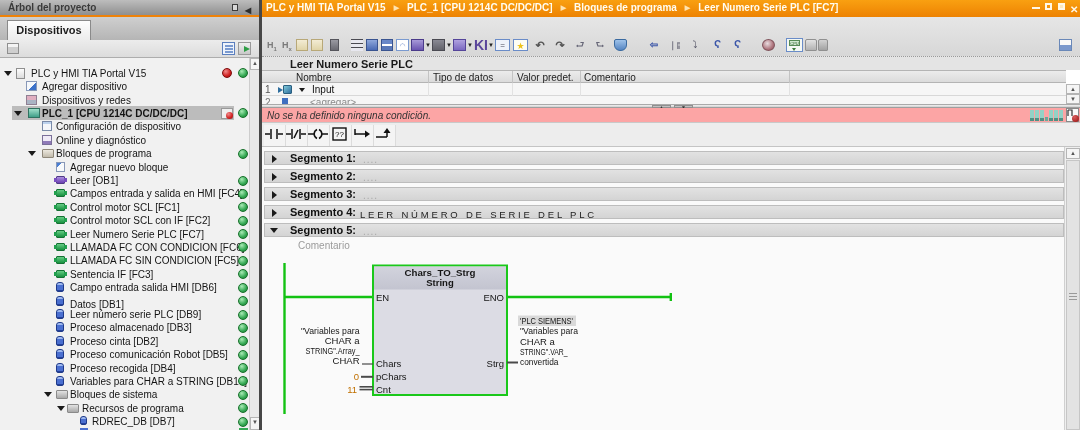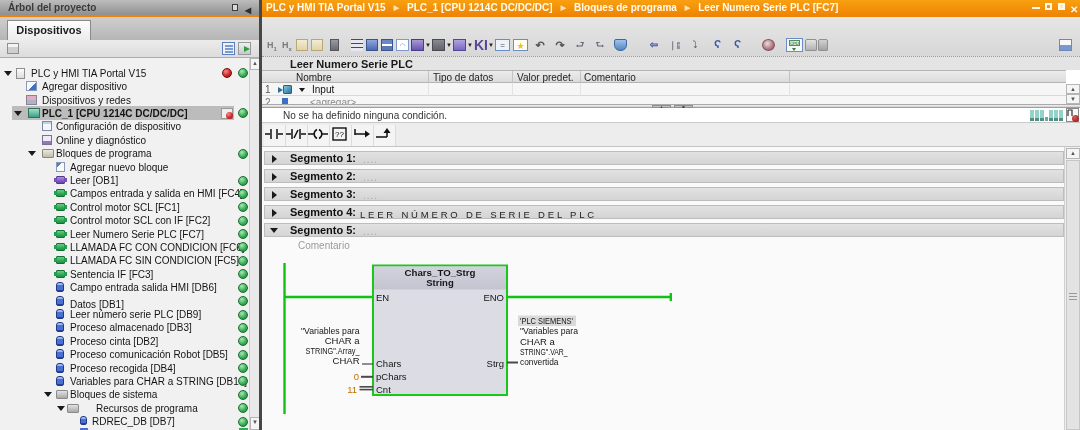--- a/index.html
+++ b/index.html
@@ -62,22 +62,22 @@
 
 #vtab{left:0;top:70px;width:818px;height:34px;background:#fff;}
 #vhead{left:0;top:0;width:804px;height:13px;background:linear-gradient(#ececec,#dbdbdb);
  border-top:1px solid #b4b4b4;border-bottom:1px solid #b4b4b4;}
 .vh{position:absolute;top:1px;font-size:10px;color:#222;}
 .vline{position:absolute;width:1px;background:#c3c3c3;}
 #r1{left:0;top:13px;width:804px;height:13px;background:#f6f6f6;border-bottom:1px solid #d8d8d8;}
 #r2{left:0;top:26px;width:804px;height:8px;background:#f6f6f6;overflow:hidden;}
 #splitter{left:0;top:104px;width:818px;height:4px;background:linear-gradient(#f2f2f2,#cfcfcf);
  border-top:1px solid #aaa;border-bottom:1px solid #9f9f9f;}
-#cond{left:0;top:108px;width:818px;height:15px;background:#ffffff;border-bottom:1px solid #c9c9c9;
- font-size:10px;color:#333;line-height:15px;padding-left:21px;}
+#cond{left:0;top:108px;width:818px;height:15px;background:#fca5a5;border-bottom:1px solid #c9c9c9;
+ font-size:10px;color:#333;line-height:15px;padding-left:5px;font-style:italic;}
 #ladtool{left:0;top:123px;width:818px;height:24px;background:#ededed;border-bottom:1px solid #c4c4c4;}
 .lcell{position:absolute;top:2px;width:22px;height:21px;background:#f4f4f4;border-right:1px solid #dcdcdc;}
 
 #segarea{left:0;top:147px;width:818px;height:283px;background:#fafafa;}
 .seg{position:absolute;left:2px;width:800px;height:14px;background:linear-gradient(#e2e2e2,#d4d4d4);
  border:1px solid #bdbdbd;font-size:11px;color:#111;}
 .seg b{position:absolute;left:25px;top:0;line-height:13px;}
 .segdots{position:absolute;left:98px;top:2px;color:#aaa;font-size:10px;letter-spacing:1px;}
 #rscroll2{left:802px;top:0px;width:16px;height:283px;background:#efefef;border-left:1px solid #d0d0d0;}
 </style></head>
@@ -174,21 +174,21 @@
   <span class="dot abs" style="left:238px;top:363px;"></span>
   <span class="ti i-db abs" style="left:56px;top:376px;"></span>
   <div class="trow" style="left:70px;top:375px;">Variables para CHAR a STRING [DB10]</div>
   <span class="dot abs" style="left:238px;top:376px;"></span>
   <span class="arr d abs" style="left:44px;top:392px;"></span>
   <span class="ti i-sfold abs" style="left:56px;top:389px;"></span>
   <div class="trow" style="left:70px;top:388px;">Bloques de sistema</div>
   <span class="dot abs" style="left:238px;top:390px;"></span>
   <span class="arr d abs" style="left:57px;top:406px;"></span>
   <span class="ti i-sfold abs" style="left:67px;top:403px;"></span>
-  <div class="trow" style="left:96px;top:402px;">Recursos de programa</div>
+  <div class="trow" style="left:82px;top:402px;">Recursos de programa</div>
   <span class="dot abs" style="left:238px;top:403px;"></span>
   <span class="ti i-dbs abs" style="left:80px;top:416px;"></span>
   <div class="trow" style="left:92px;top:415px;">RDREC_DB [DB7]</div>
   <span class="dot abs" style="left:238px;top:417px;"></span>
   <span class="abs" style="left:222px;top:68px;width:10px;height:10px;border-radius:50%;background:radial-gradient(circle at 35% 30%,#f08a8a,#cf1f1f 60%,#8f0f0f);border:1px solid #7d0b0b;"></span>
   <span class="abs" style="left:221px;top:108px;width:12px;height:11px;background:#efefef;border:1px solid #999;"></span>
   <span class="abs" style="left:80px;top:428px;width:8px;height:2px;background:#4a6fd0;"></span>
   <span class="abs" style="left:239px;top:428px;width:9px;height:2px;background:#34a853;"></span>
   <span class="abs" style="left:226px;top:112px;width:7px;height:7px;border-radius:50%;background:radial-gradient(circle at 35% 30%,#f08a8a,#cf1f1f 60%,#8f0f0f);"></span>
   </div>

